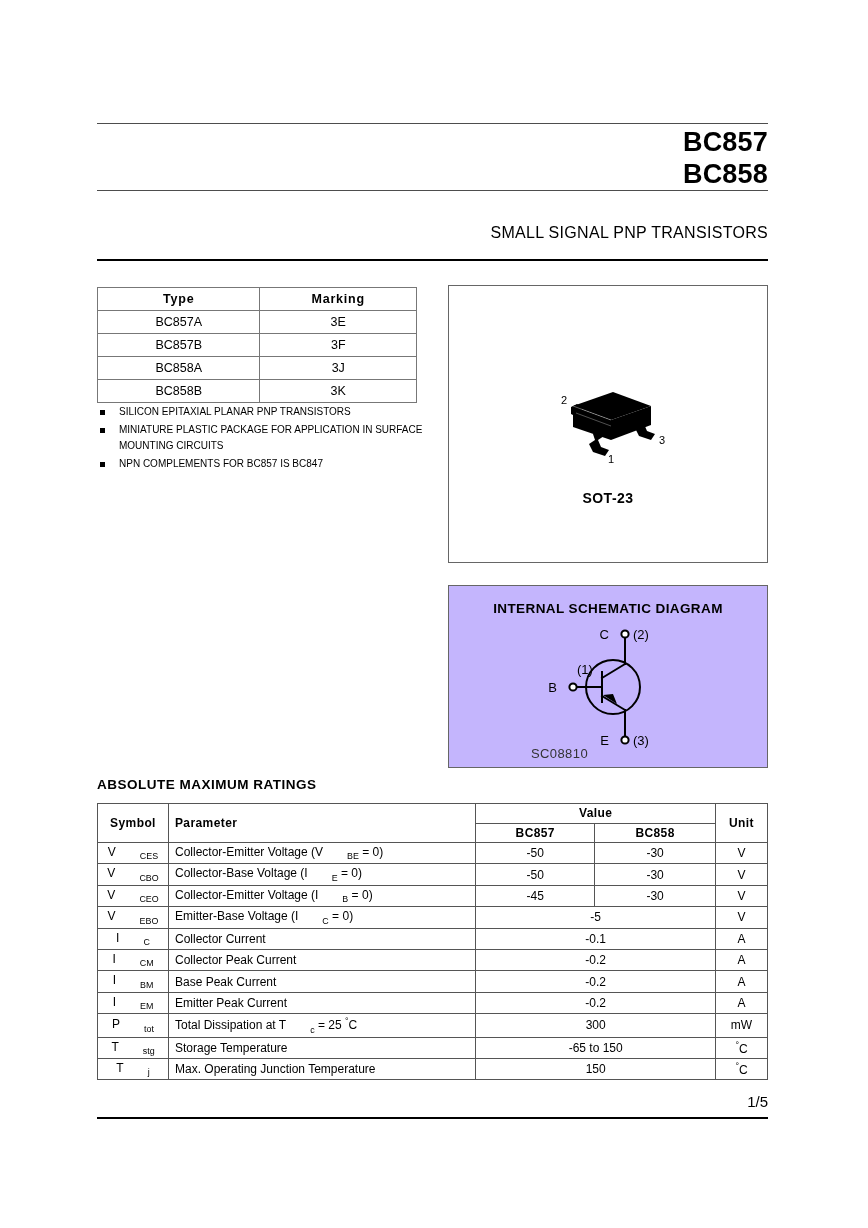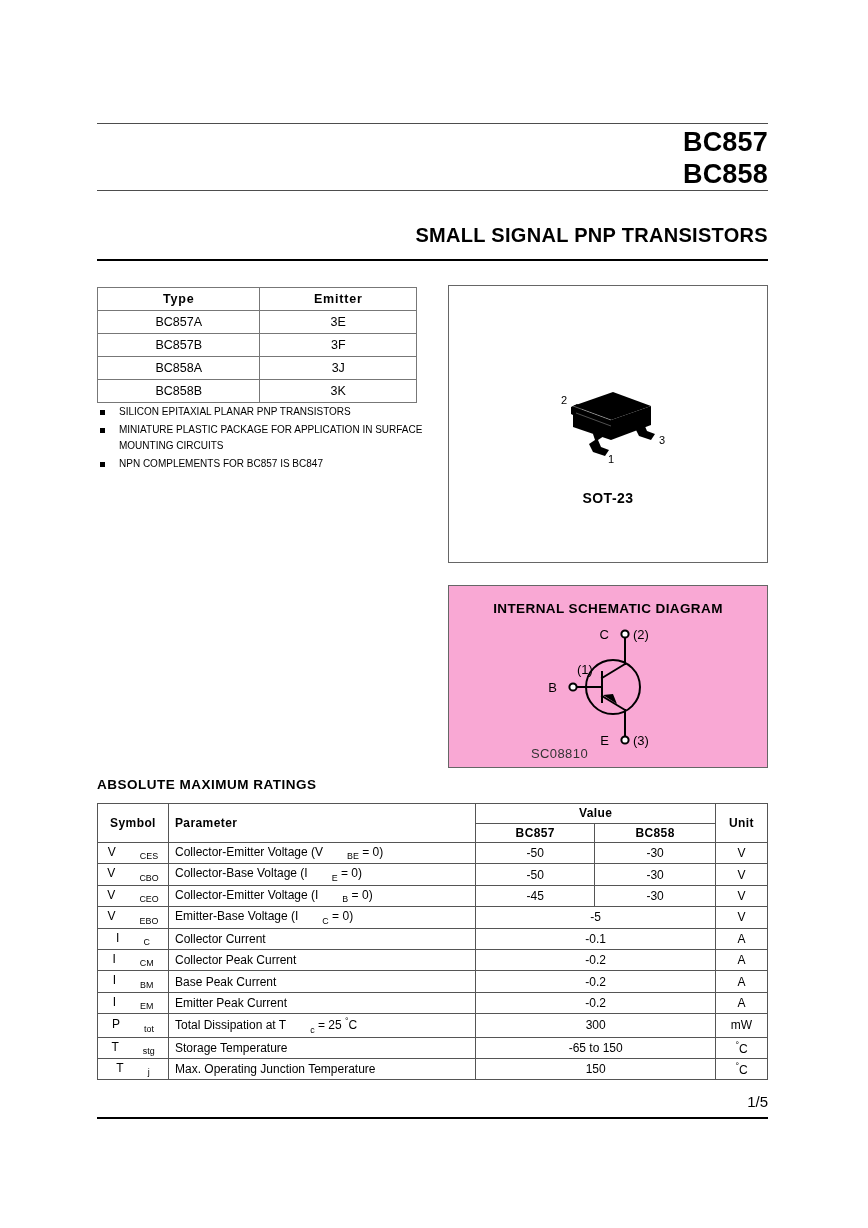--- a/index.html
+++ b/index.html
@@ -44,22 +44,22 @@
     right: 100px; top: 126px;
     text-align: right;
     font-size: 27px;
     font-weight: bold;
     line-height: 32px;
     letter-spacing: 0.2px;
   }
   .doc-title {
     position: absolute;
     right: 100px; top: 224px;
-    font-size: 20px;
-    font-weight: bold;
+    font-size: 16px;
+    font-weight: normal;
     letter-spacing: 0.3px;
     white-space: nowrap;
   }
 
   
   .type-table {
     position: absolute;
     left: 97px; top: 287px;
     width: 320px;
     border-collapse: collapse;
@@ -122,21 +122,21 @@
     font-weight: bold;
     letter-spacing: 0.5px;
   }
 
   
   .sch-box {
     position: absolute;
     left: 448px; top: 585px;
     width: 320px; height: 183px;
     border: 1px solid #666666;
-    background: #f9a8d4;
+    background: #c4b5fd;
     padding-left: 8px;
   }
   .sch-title {
     position: absolute;
     left: 0; right: 0; top: 15px;
     text-align: center;
     font-size: 13.5px;
     font-weight: bold;
     letter-spacing: 0.4px;
   }
@@ -225,21 +225,21 @@
   <div class="rule-title"></div>
 
   <table class="type-table">
     <colgroup>
         <col class="c1">
         <col class="c2">
       </colgroup>
     <thead>
       <tr>
         <th>Type</th>
-        <th>Emitter</th>
+        <th>Marking</th>
       </tr>
     </thead>
     <tbody>
       <tr>
         <td>BC857A</td>
         <td>3E</td>
       </tr>
       <tr>
         <td>BC857B</td>
         <td>3F</td>

